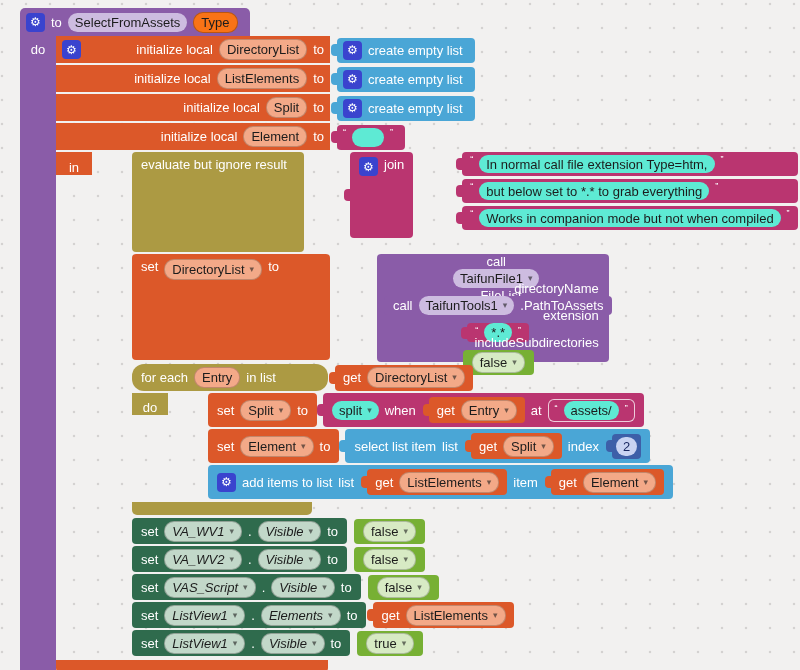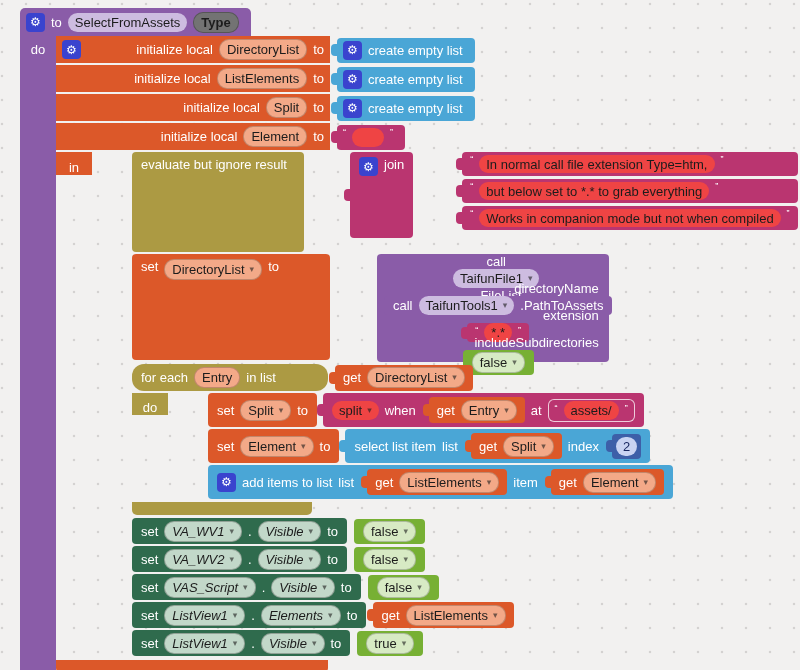--- a/index.html
+++ b/index.html
@@ -21,23 +21,23 @@
   .orange{background:#DC5829;}
   .blue{background:#4AA6D6;}
   .darkblue{background:#3D5FA8;}
   .magenta{background:#BA3570;}
   .olive{background:#AC9A43;}
   .dkgreen{background:#2F6B4D;}
   .green{background:#77B034;}
   .field{display:inline-flex;align-items:center;border-radius:10px;padding:0 7px;height:19px;
          color:#1c1c1c;white-space:nowrap;line-height:19px;}
   .f-lav{background:#CDBCE0;}
-  .f-param{background:#737373;border:1px solid rgba(0,0,0,.25);font-weight:bold;}
+  .f-param{background:#f97316;border:1px solid rgba(0,0,0,.25);}
   .f-sal{background:#F3A988;border:1px solid rgba(0,0,0,.2);}
-  .f-pink{background:#ef4444;}
+  .f-pink{background:#5eead4;}
   .f-sage{background:#C2D8C9;border:1px solid rgba(0,0,0,.25);font-style:italic;}
   .f-pgreen{background:#D7EAC4;border:1px solid rgba(0,0,0,.2);}
   .f-idx{background:#C9D3F2;color:#17255e;padding:0 7px;}
   .f-empty{min-width:18px;min-height:16px;}
   .car{font-size:9px;margin-left:5px;opacity:.6;}
   .gear{flex:none;width:19px;height:19px;background:#3A43CE;border-radius:4px;color:#fff;
         display:inline-flex;align-items:center;justify-content:center;font-size:12px;line-height:1;}
   .q{font-size:9px;line-height:1;align-self:flex-start;margin-top:3px;color:#fff;}
   .plug{position:relative;margin-left:7px;}
   .plug::before{content:"";position:absolute;left:-6px;top:50%;margin-top:-6px;width:7px;height:12px;

